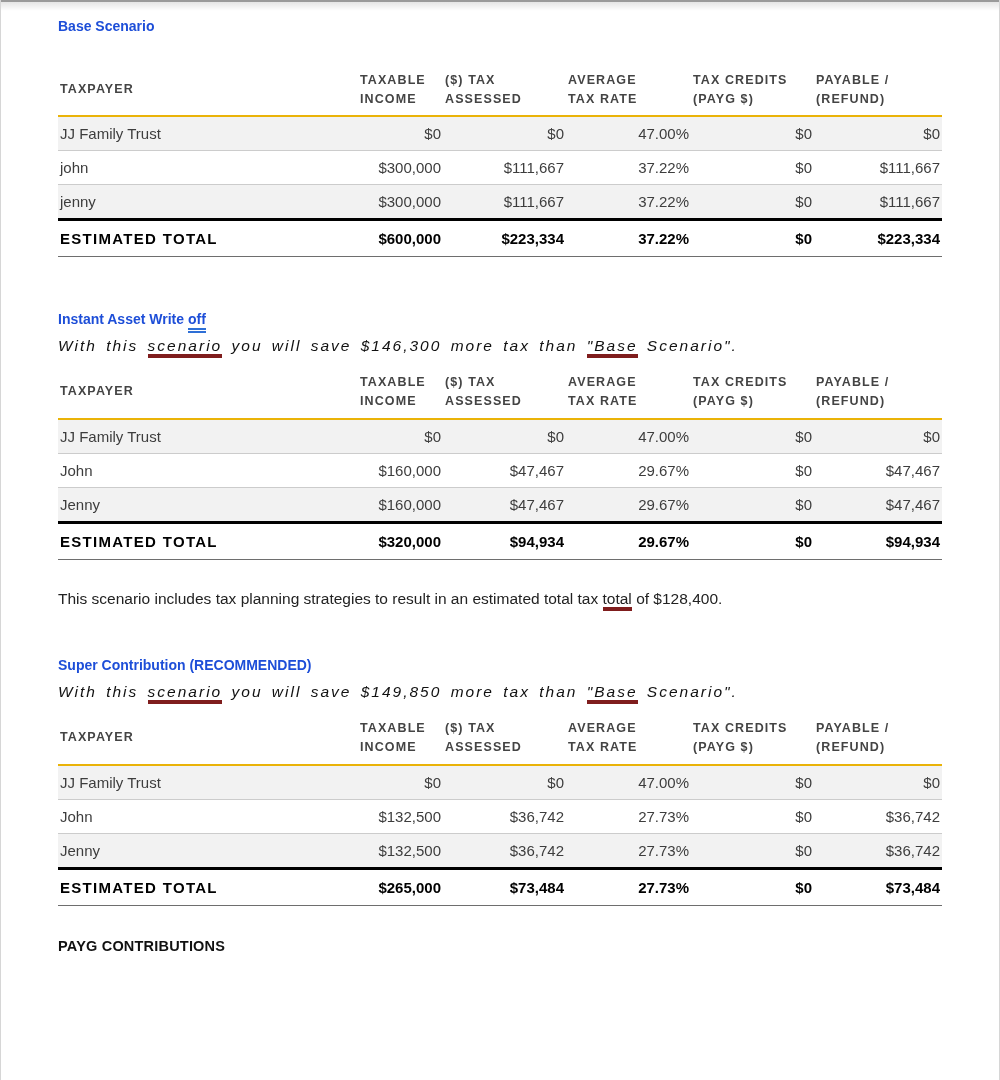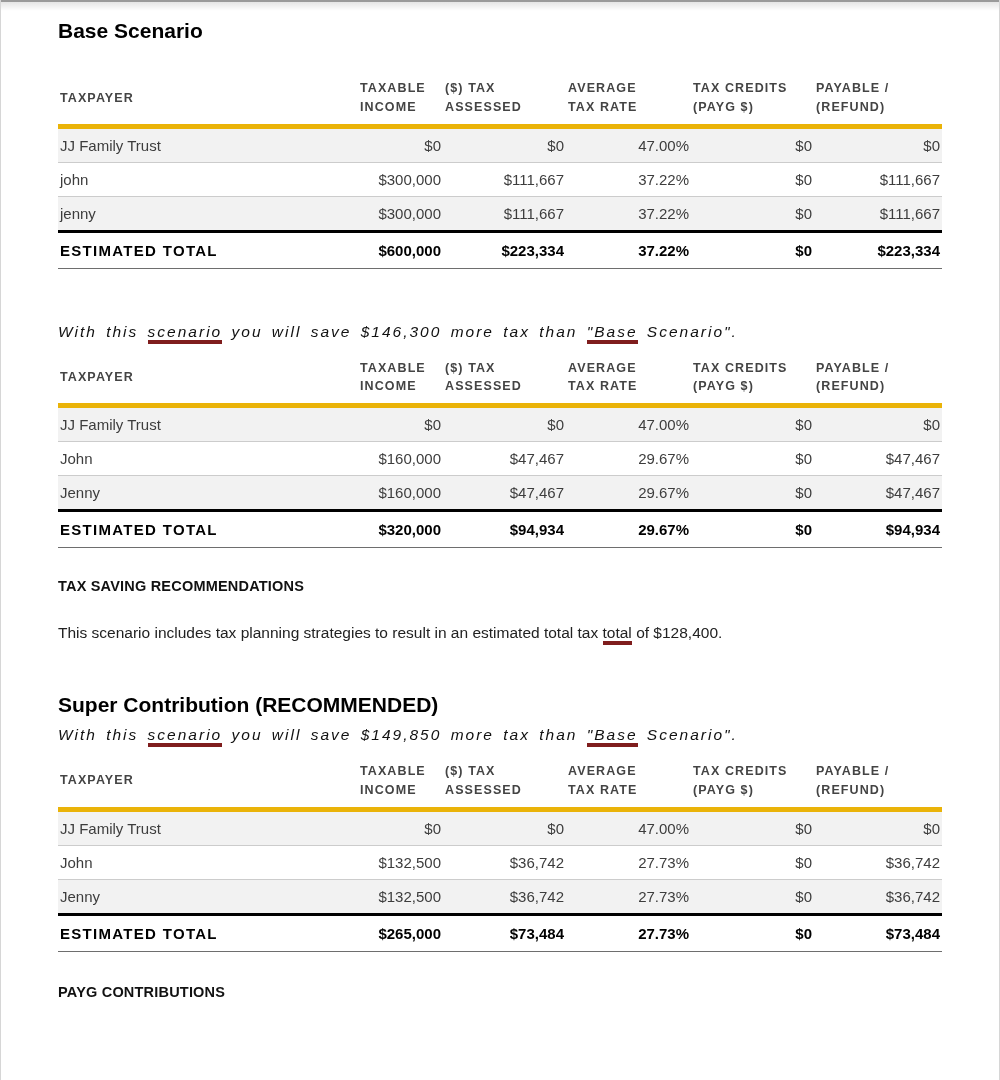--- a/index.html
+++ b/index.html
@@ -15,21 +15,21 @@
     box-sizing: border-box;
   }
   .top-edge {
     position: absolute; top: 0; left: 0; right: 0; height: 9px;
     border-top: 2px solid #9a9a9a;
     background: linear-gradient(rgba(0,0,0,0.10), rgba(0,0,0,0));
   }
   .content { padding: 18px 57px 0 57px; }
 
   h1.section-title {
-    font-size: 21px; font-weight: bold; color: #000000;
+    font-size: 14px; font-weight: bold; color: #1d4ed8;
     margin: 0; line-height: 1.2;
   }
   .subtitle {
     margin: 9px 0 0 0;
     font-style: italic;
     font-size: 15.5px;
     letter-spacing: 2px;
     word-spacing: 3px;
     color: #111;
   }
@@ -37,21 +37,21 @@
   .u-blue { border-bottom: 5px double #2e6fd6; padding-bottom: 1px; }
 
   table.scenario-table {
     width: 100%;
     border-collapse: collapse;
     table-layout: fixed;
   }
   #table-0 { margin-top: 30px; }
   #table-1, #table-2 { margin-top: 12px; }
 
-  table.scenario-table thead tr { border-bottom: 5px solid #eab308; }
+  table.scenario-table thead tr { border-bottom: 2px solid #eab308; }
   table.scenario-table th {
     font-size: 12.5px; font-weight: bold; color: #444;
     letter-spacing: 1.1px; line-height: 1.5;
     text-align: left; vertical-align: middle;
     padding: 6px 2px 7px 2px;
   }
   table.scenario-table th.first { text-align: left; }
 
   table.scenario-table tr.data { border-bottom: 1px solid #cccccc; margin-top: 13px; }
   table.scenario-table tr.data.shaded { background: #f2f2f2; }
@@ -144,20 +144,21 @@
             <td>$223,334</td>
             <td>37.22%</td>
             <td>$0</td>
             <td>$223,334</td>
           </tr>
         </tbody>
       </table>
   </section>
 
   <section class="section-2">
+    <h1 class="section-title"><span>Instant Asset Write </span><span class="u-blue">off</span></h1>
     <p class="subtitle"><span>With this </span><span class="u-red">scenario</span><span> you will save $146,300 more tax than </span><span class="u-red">"Base</span><span> Scenario".</span></p>
     <table class="scenario-table" id="table-1">
         <colgroup>
           <col style="width: 300px;">
           <col style="width: 85px;">
           <col style="width: 123px;">
           <col style="width: 125px;">
           <col style="width: 123px;">
           <col style="width: 128px;">
         </colgroup>
@@ -201,21 +202,20 @@
             <td>$320,000</td>
             <td>$94,934</td>
             <td>29.67%</td>
             <td>$0</td>
             <td>$94,934</td>
           </tr>
         </tbody>
       </table>
   </section>
 
-  <h3 class="minor-heading" id="tax-saving-heading">TAX SAVING RECOMMENDATIONS</h3>
 
   <p id="tax-saving-paragraph"><span>This scenario includes tax planning strategies to result in an estimated total tax </span><span class="u-red">total</span><span> of $128,400.</span></p>
 
   <section class="section-3">
     <h1 class="section-title">Super Contribution (RECOMMENDED)</h1>
     <p class="subtitle"><span>With this </span><span class="u-red">scenario</span><span> you will save $149,850 more tax than </span><span class="u-red">"Base</span><span> Scenario".</span></p>
     <table class="scenario-table" id="table-2">
         <colgroup>
           <col style="width: 300px;">
           <col style="width: 85px;">

